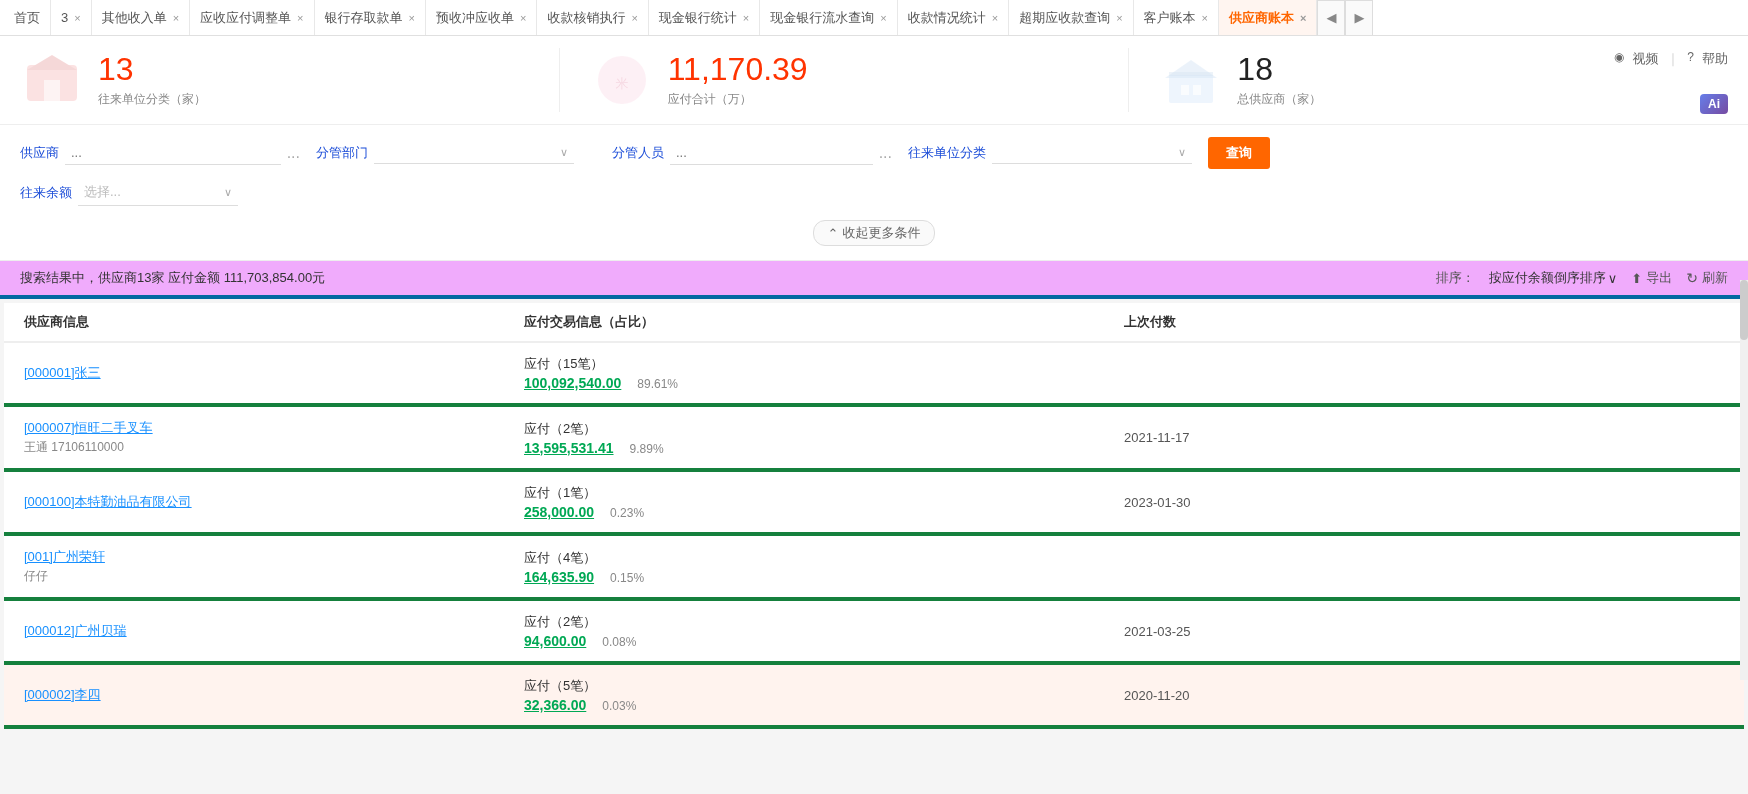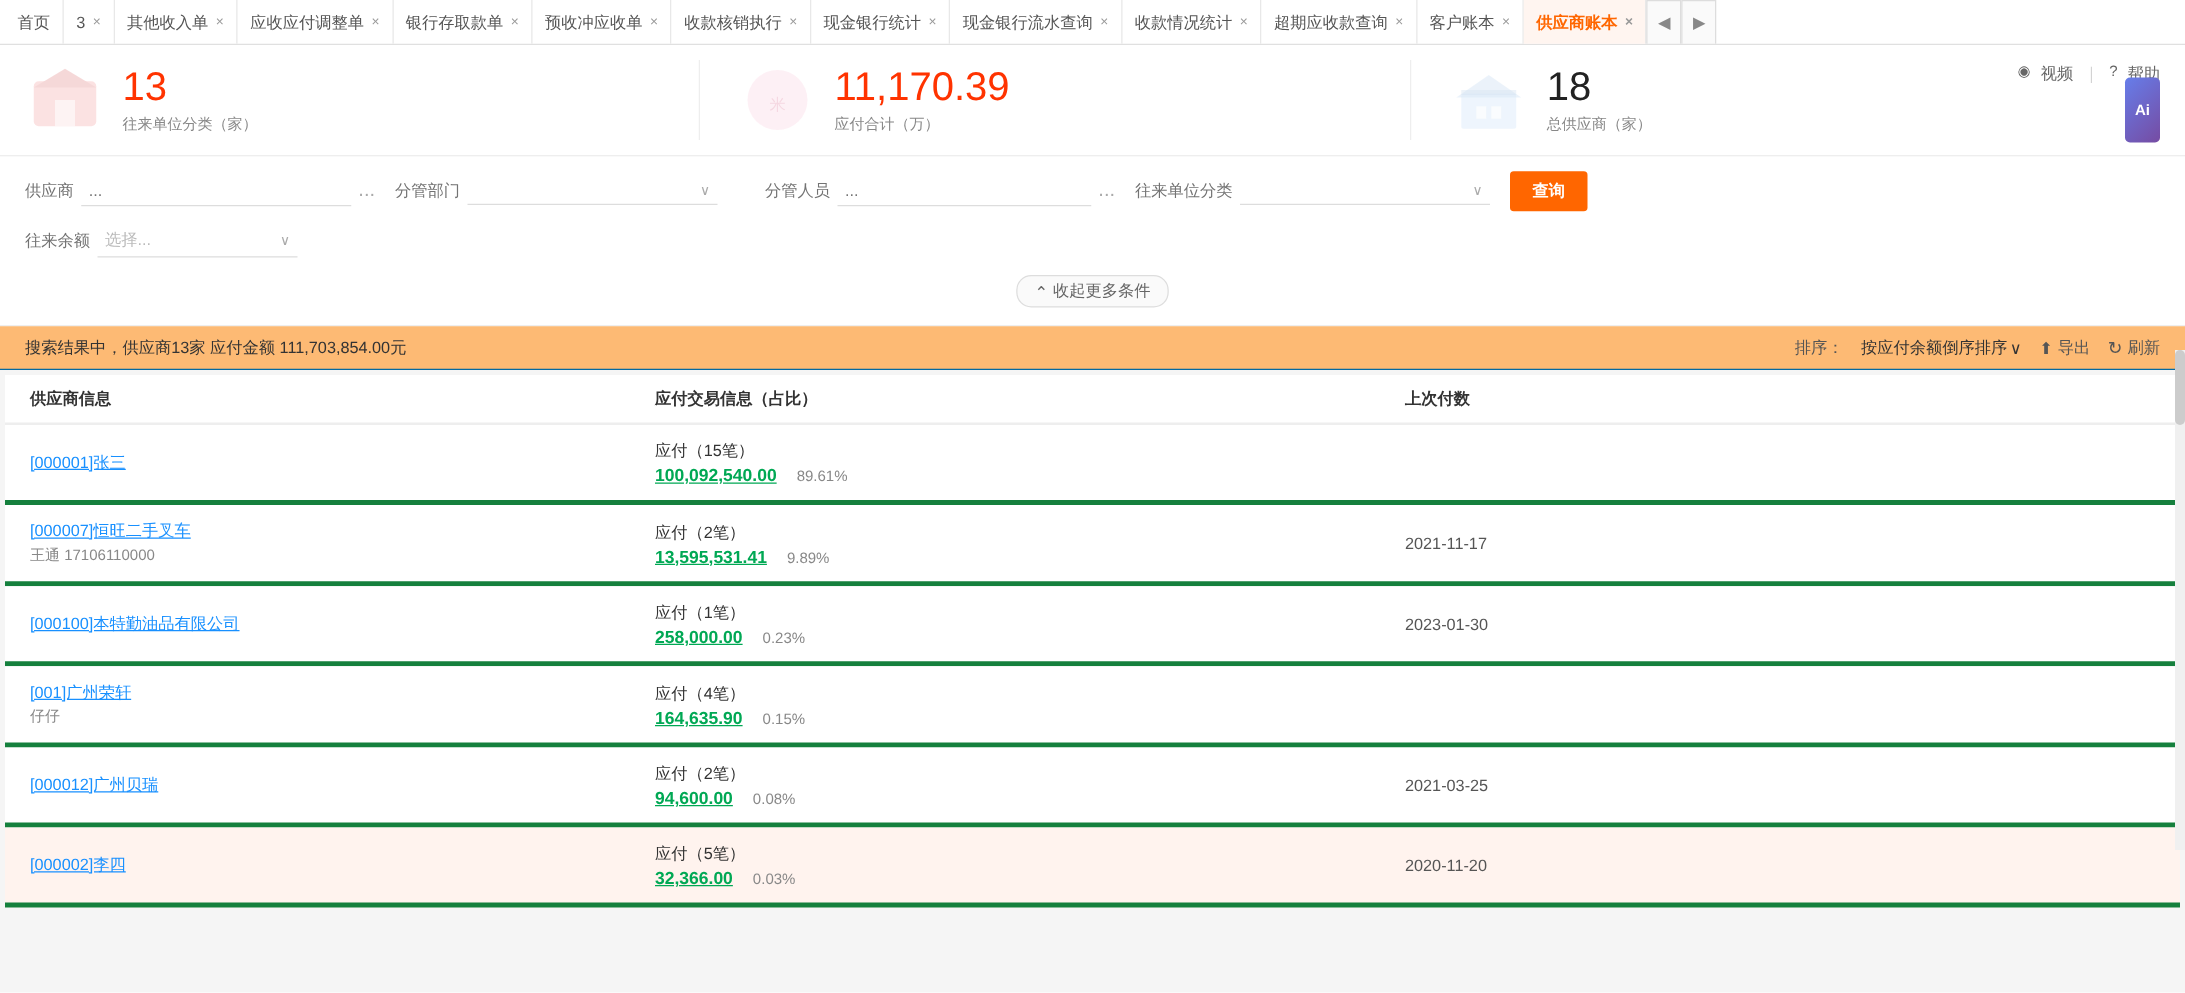--- a/index.html
+++ b/index.html
@@ -74,21 +74,21 @@
     .top-right-links span { cursor: pointer; }
     .divider-v { color: #ccc; }
     .ai-badge {
       position: absolute;
       right: 20px;
       bottom: 10px;
       background: linear-gradient(135deg, #667eea, #764ba2);
       color: #fff;
       font-size: 12px;
       font-weight: bold;
-      padding: 19px 8px;
+      padding: 3px 8px;
       border-radius: 4px;
       cursor: pointer;
     }
 
     
     .filter-bar {
       background: #fff;
       padding: 12px 20px 8px 20px;
       border-bottom: 1px solid #eee;
     }
@@ -97,21 +97,21 @@
       align-items: center;
       gap: 16px;
       margin-bottom: 10px;
     }
     .filter-item {
       display: flex;
       align-items: center;
       gap: 6px;
       min-width: 280px;
     }
-    .filter-label { color: #737373; white-space: nowrap; font-size: 13px; }
+    .filter-label { color: #1d4ed8; white-space: nowrap; font-size: 13px; }
     .filter-input {
       flex: 1;
       border: none;
       border-bottom: 1px solid #ddd;
       padding: 4px 6px;
       font-size: 13px;
       color: #333;
       outline: none;
       min-width: 140px;
       cursor: pointer;
@@ -152,25 +152,25 @@
       cursor: pointer;
       font-size: 12px;
       border: 1px solid #ddd;
       padding: 3px 14px;
       border-radius: 12px;
       background: #fafafa;
     }
 
     
     .result-bar {
-      background: #fdba74;
+      background: #f0abfc;
       padding: 8px 20px;
       display: flex;
       justify-content: space-between;
-      border-bottom: 1px solid #0369a1;
+      border-bottom: 4px solid #0369a1;
     }
     .result-summary { font-size: 13px; color: #333; }
     .result-actions {
       display: flex;
       align-items: center;
       gap: 14px;
       font-size: 12px;
       color: #555;
     }
     .sort-label { color: #555; }

